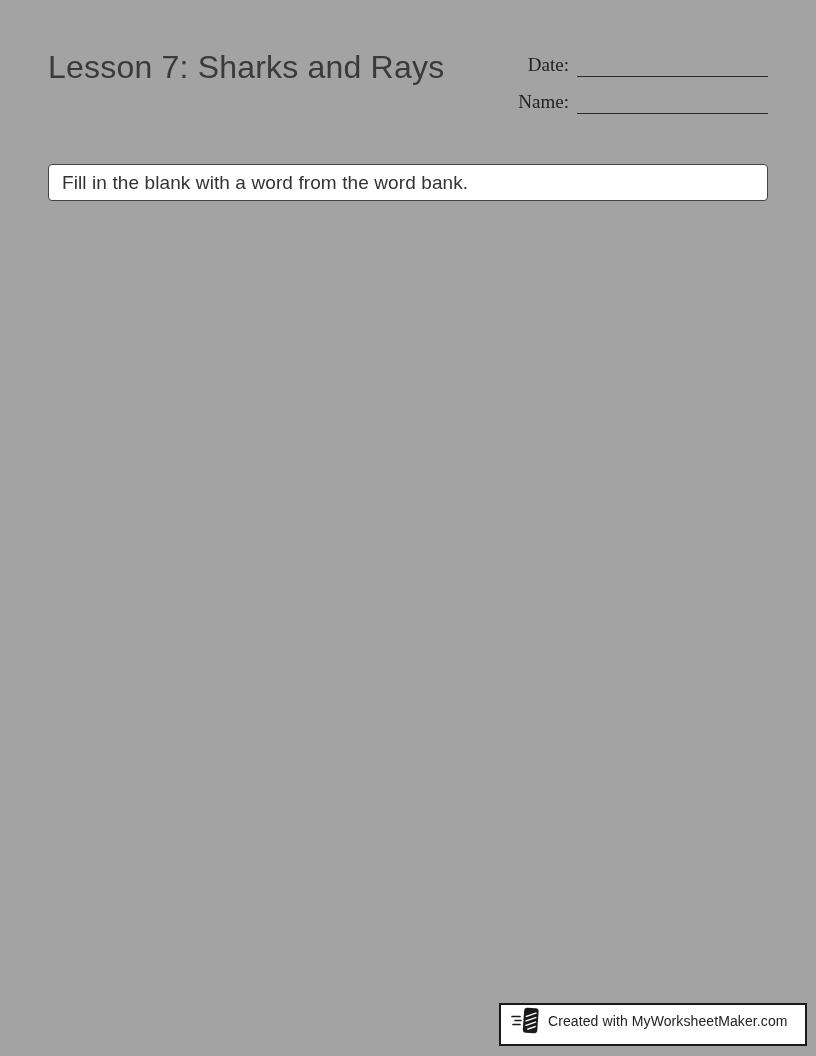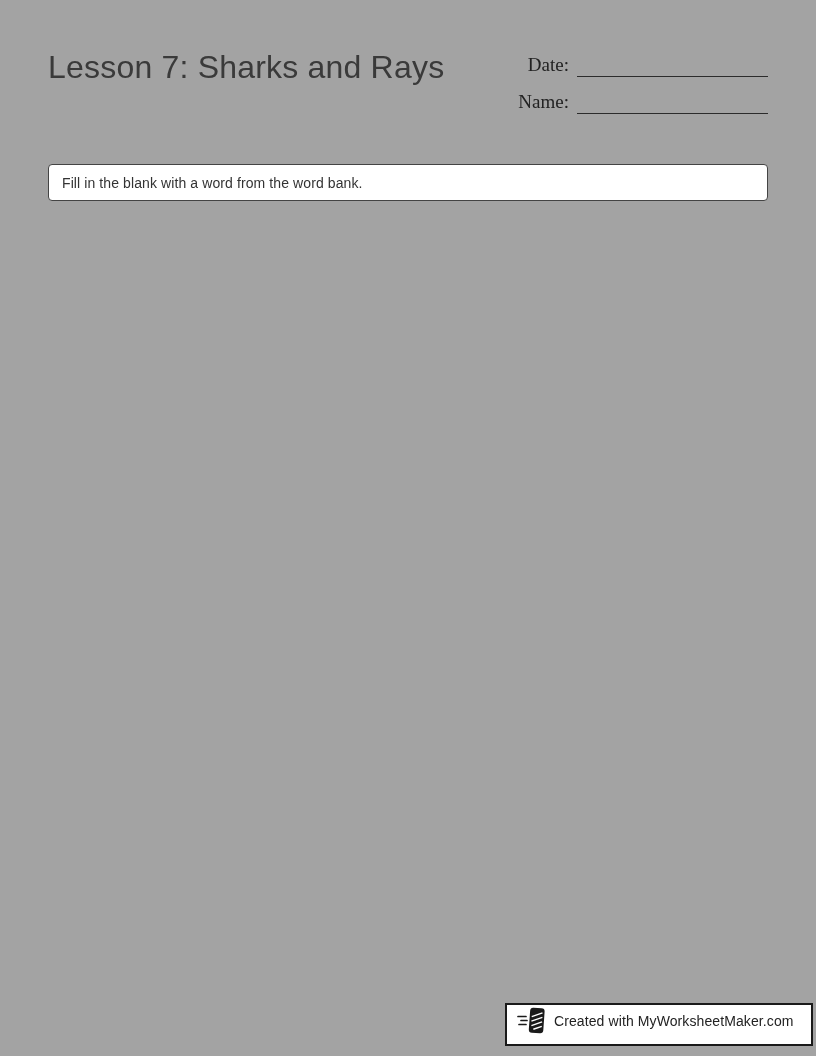--- a/index.html
+++ b/index.html
@@ -52,37 +52,36 @@
     width: 720px;
     height: 37px;
     border: 1px solid #444444;
     border-radius: 4px;
     display: flex;
     align-items: center;
     padding: 0 13px;
     background: #ffffff;
   }
   .instruction-text {
-    font-size: 14px;
+    font-size: 19px;
     color: #333333;
     letter-spacing: 0.1px;
   }
   .footer-badge {
     position: absolute;
     left: 499px;
     top: 1003px;
     width: 308px;
     height: 43px;
     border: 2px solid #1a1a1a;
     background: #ffffff;
     display: flex;
     align-items: center;
     padding: 0 11px 8px 10px;
     cursor: pointer;
-    margin-left: 6px;
   }
   .footer-logo {
     display: inline-flex;
     width: 30px;
     height: 31px;
     margin-right: 7px;
     flex: 0 0 auto;
   }
   .footer-text {
     font-size: 14px;

